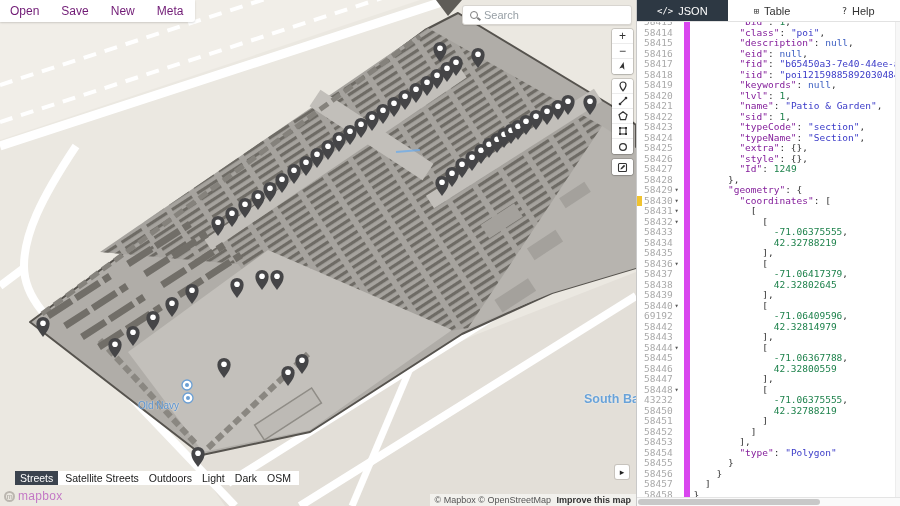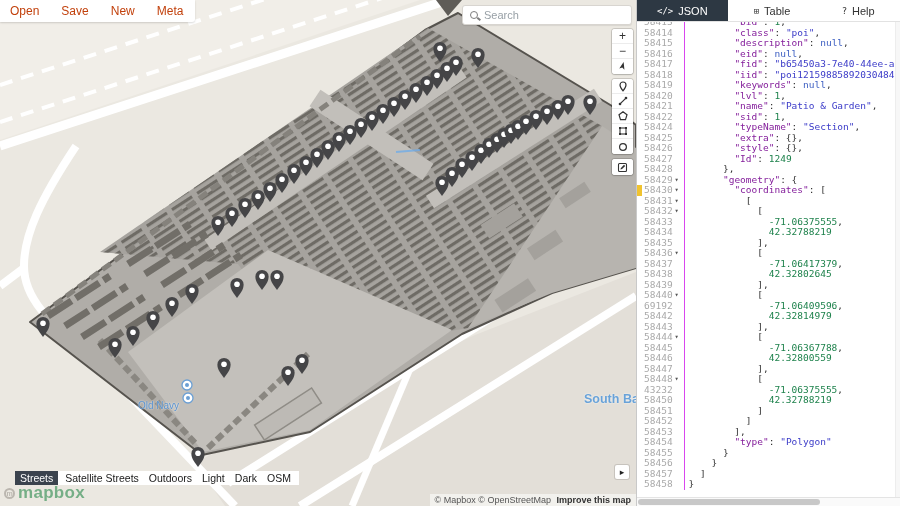--- a/index.html
+++ b/index.html
@@ -5,21 +5,21 @@
   * { margin:0; padding:0; box-sizing:border-box; }
   html,body { width:900px; height:506px; overflow:hidden; font-family:"Liberation Sans",sans-serif; }
   .app { position:relative; width:900px; height:506px; background:#ebe8e1; overflow:hidden; }
 
   
   .map-pane { position:absolute; left:0; top:0; width:636px; height:506px; overflow:hidden; background:#ebe8e1; }
   .map-svg { position:absolute; left:0; top:0; }
 
   .menu-bar { position:absolute; left:0; top:0; height:22px; background:#fff; display:flex; align-items:center;
               padding:0 12px 0 10px; gap:22px; border-radius:0 0 3px 0; box-shadow:0 1px 2px rgba(0,0,0,.15); z-index:30; }
-  .menu-item { font-size:12px; color:#c2410c; cursor:pointer; }
+  .menu-item { font-size:12px; color:#701a75; cursor:pointer; }
 
   .search-box { position:absolute; left:462px; top:5px; width:170px; height:20px; background:#fff; border:1px solid #d8d5d0;
                 border-radius:3px; display:flex; align-items:center; padding:4px 7px; gap:6px; z-index:30; box-shadow:0 1px 1px rgba(0,0,0,.08); }
   .mag { position:relative; width:8px; height:8px; border:1.5px solid #7d7d7d; border-radius:50%; flex:0 0 auto; }
   .mag::after { content:""; position:absolute; width:4px; height:1.5px; background:#7d7d7d; right:-4px; bottom:-1px; transform:rotate(40deg); }
   .search-box input { border:none; outline:none; font-size:11px; color:#333; width:100%; font-family:"Liberation Sans",sans-serif; }
   .search-box input::placeholder { color:#98a0a6; }
 
   .map-ctrls { position:absolute; right:3px; top:29px; z-index:30; width:21px; }
   .ctl-group { background:#fff; border-radius:3px; box-shadow:0 0 0 1px rgba(0,0,0,.14),0 1px 2px rgba(0,0,0,.12); margin-bottom:5px; overflow:hidden; }
@@ -28,21 +28,21 @@
   .ctl-btn:last-child { border-bottom:none; }
   .ctl-btn svg { display:block; }
 
   .layer-switcher { position:absolute; left:0; bottom:21px; display:flex; align-items:stretch; z-index:30; font-size:10.5px;margin-left:15px; }
   .layer-chip-active { background:#3b434e; color:#fff; padding:1px 5px; }
   .layer-rest { background:#fff; color:#1a1a1a; display:flex; gap:10px; padding:1px 8px 1px 7px; }
   .layer-opt { cursor:pointer; }
 
   .mapbox-logo { position:absolute; left:4px; bottom:3px; display:flex; align-items:center; gap:3px; opacity:.55; z-index:29; }
   .logo-ring { width:11px; height:11px; border:2px solid #948f88; border-radius:50%; font-size:7px; color:#948f88; display:flex; align-items:center; justify-content:center; font-weight:bold; }
-  .logo-word { font-size:17px; font-weight:bold; color:#15803d; letter-spacing:.3px; }
+  .logo-word { font-size:12px; font-weight:normal; color:#a21caf; letter-spacing:.3px; }
 
   .attribution { position:absolute; right:0; bottom:0; background:rgba(255,255,255,.55); font-size:9px; color:#555;
                  padding:1px 5px; z-index:30; white-space:nowrap; }
   .attribution .imp { font-weight:bold; color:#333; margin-left:3px; cursor:pointer; }
 
   .expand-btn { position:absolute; right:7px; bottom:27px; width:14px; height:14px; background:#fff; border-radius:2px;
                 box-shadow:0 0 0 1px rgba(0,0,0,.12); display:flex; align-items:center; justify-content:center;
                 font-size:9px; color:#222; cursor:pointer; z-index:30; }
 
   .lbl-store { position:absolute; left:138px; top:400px; width:70px; text-align:left; font-size:10px; color:#5b93cf; z-index:20; text-shadow:0 0 2px #fff; }
@@ -53,21 +53,21 @@
   .tab-bar { display:flex; height:22px; border-bottom:1px solid #e2e2e2; background:#fff; }
   .tab { display:flex; align-items:center; justify-content:center; gap:5px; font-size:11px; color:#333; cursor:pointer; }
   .tab .ticon { font-size:9px; font-family:"DejaVu Sans Mono",monospace; }
   .tab-json { width:91px; } .tab-table { width:89px; } .tab-help { width:84px; }
   .tab.active { background:#2d3843; color:#fff; }
 
   .editor { position:absolute; left:0; top:22px; right:0; bottom:0; overflow:hidden; background:#fff; cursor:text; }
   .lines { margin-top:-5px; }
   .cm-line { display:flex; height:10.5px; line-height:10.5px; font-size:9.5px; }
   .gut { position:relative; flex:0 0 46px; color:#a9a9a9; font-family:"DejaVu Sans Mono",monospace; background:#fff;
-         border-right:1px solid #d946ef; display:flex; }
+         border-right:6px solid #d946ef; display:flex; }
   .lnum { padding-left:7px; }
   .fold { width:9px; margin-left:2px; color:#555; font-size:7px; }
   .markbar { position:absolute; left:0; top:0; width:5px; height:100%; background:#f0c330; }
   .code { white-space:pre; font-family:"DejaVu Sans Mono",monospace; color:#333; padding-left:4px; }
   .tk-k { color:#85209c; } .tk-s { color:#3b3bc8; } .tk-n { color:#1e824c; } .tk-u { color:#3d5fc2; } .tk-pl { color:#333; }
 
   .hscroll { position:absolute; left:0; right:0; bottom:0; height:9px; background:#fafafa; border-top:1px solid #e4e4e4; z-index:5; }
   .hthumb { position:absolute; left:1px; top:1px; height:6px; background:#c8c8c8; border-radius:3px; }
   .vscroll { position:absolute; right:0; top:22px; bottom:9px; width:5px; background:#f7f7f7; border-left:1px solid #ededed; }
 </style>
@@ -553,20 +553,27 @@
           </div>
           <div class="cm-line">
             <span class="gut">
               <span class="lnum">58422</span>
               <span class="fold"></span>
             </span>
             <span class="code"><span class="tk-pl">        </span><span class="tk-k">"sid"</span><span class="tk-pl">: </span><span class="tk-n">1</span><span class="tk-pl">,</span></span>
           </div>
           <div class="cm-line">
             <span class="gut">
+              <span class="lnum">58423</span>
+              <span class="fold"></span>
+            </span>
+            <span class="code"><span class="tk-pl">        </span><span class="tk-k">"typeCode"</span><span class="tk-pl">: </span><span class="tk-s">"section"</span><span class="tk-pl">,</span></span>
+          </div>
+          <div class="cm-line">
+            <span class="gut">
               <span class="lnum">58424</span>
               <span class="fold"></span>
             </span>
             <span class="code"><span class="tk-pl">        </span><span class="tk-k">"typeName"</span><span class="tk-pl">: </span><span class="tk-s">"Section"</span><span class="tk-pl">,</span></span>
           </div>
           <div class="cm-line">
             <span class="gut">
               <span class="lnum">58425</span>
               <span class="fold"></span>
             </span>

